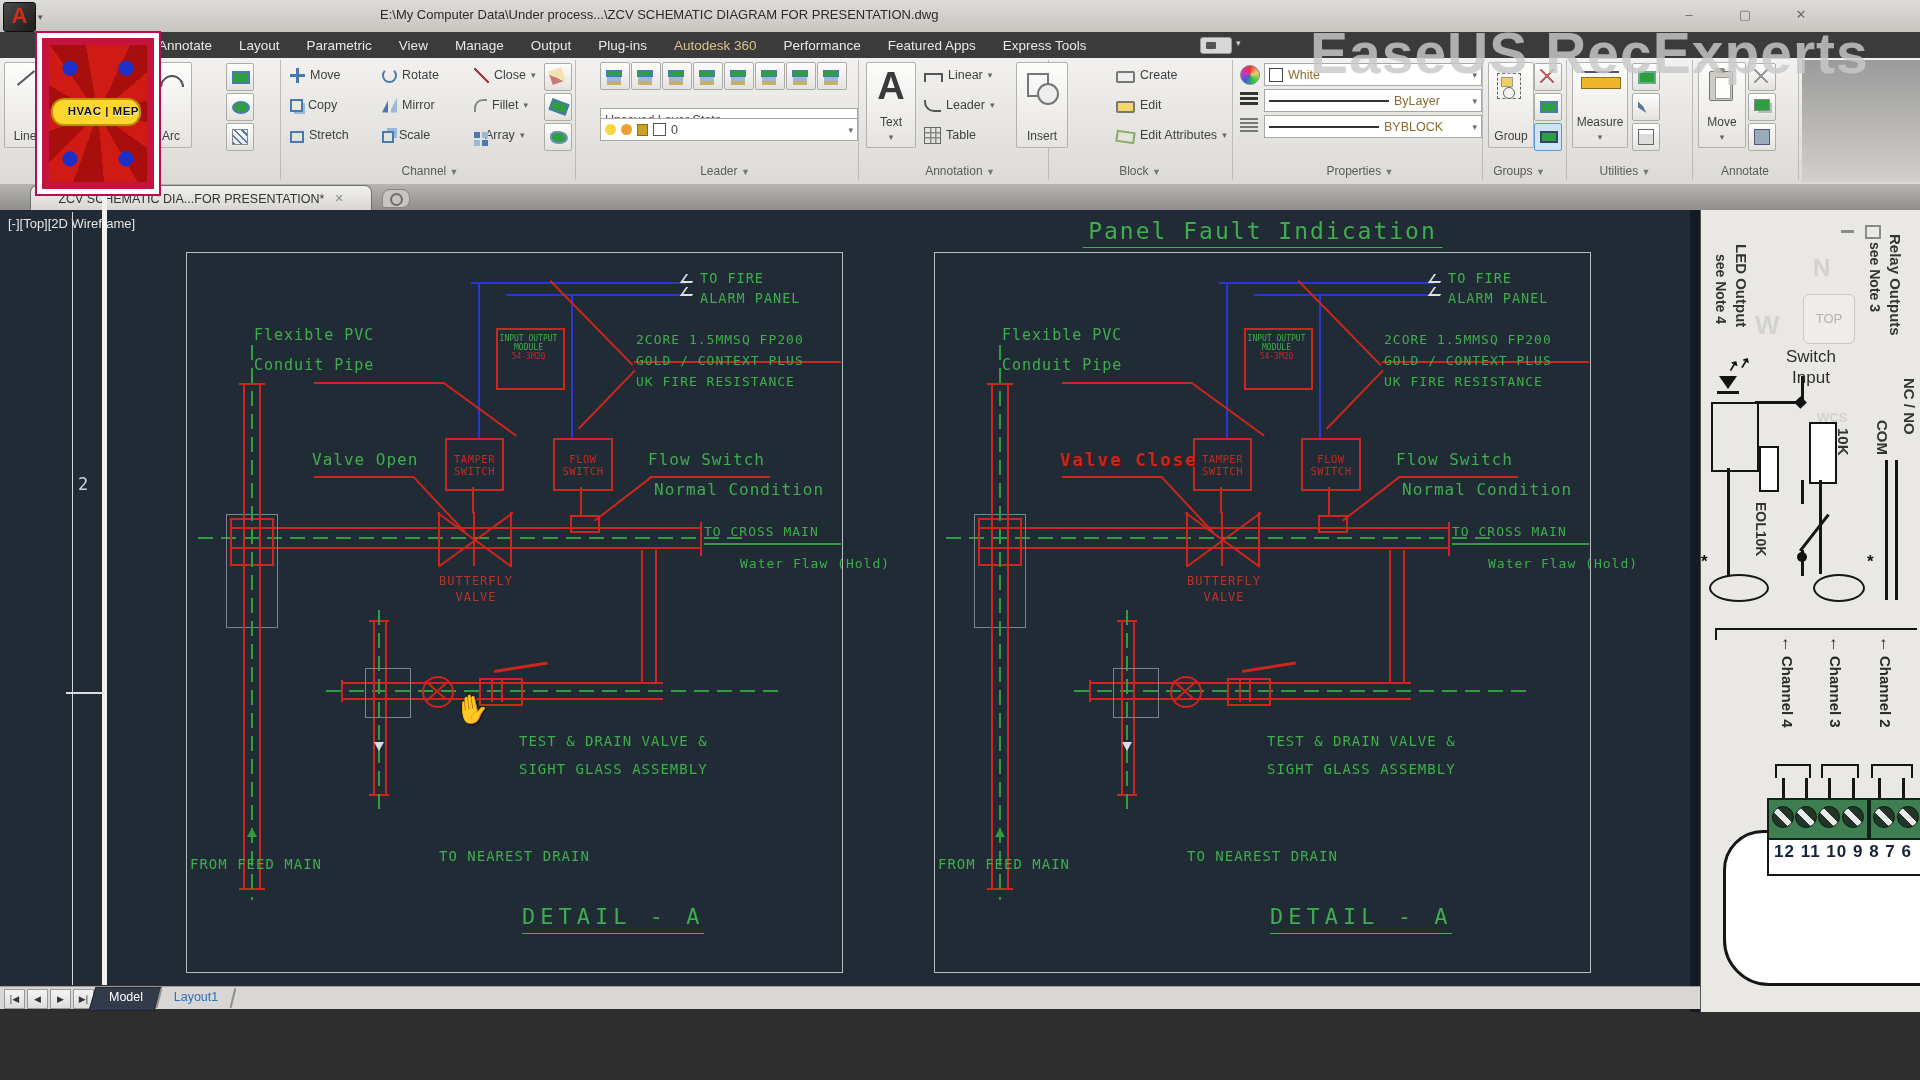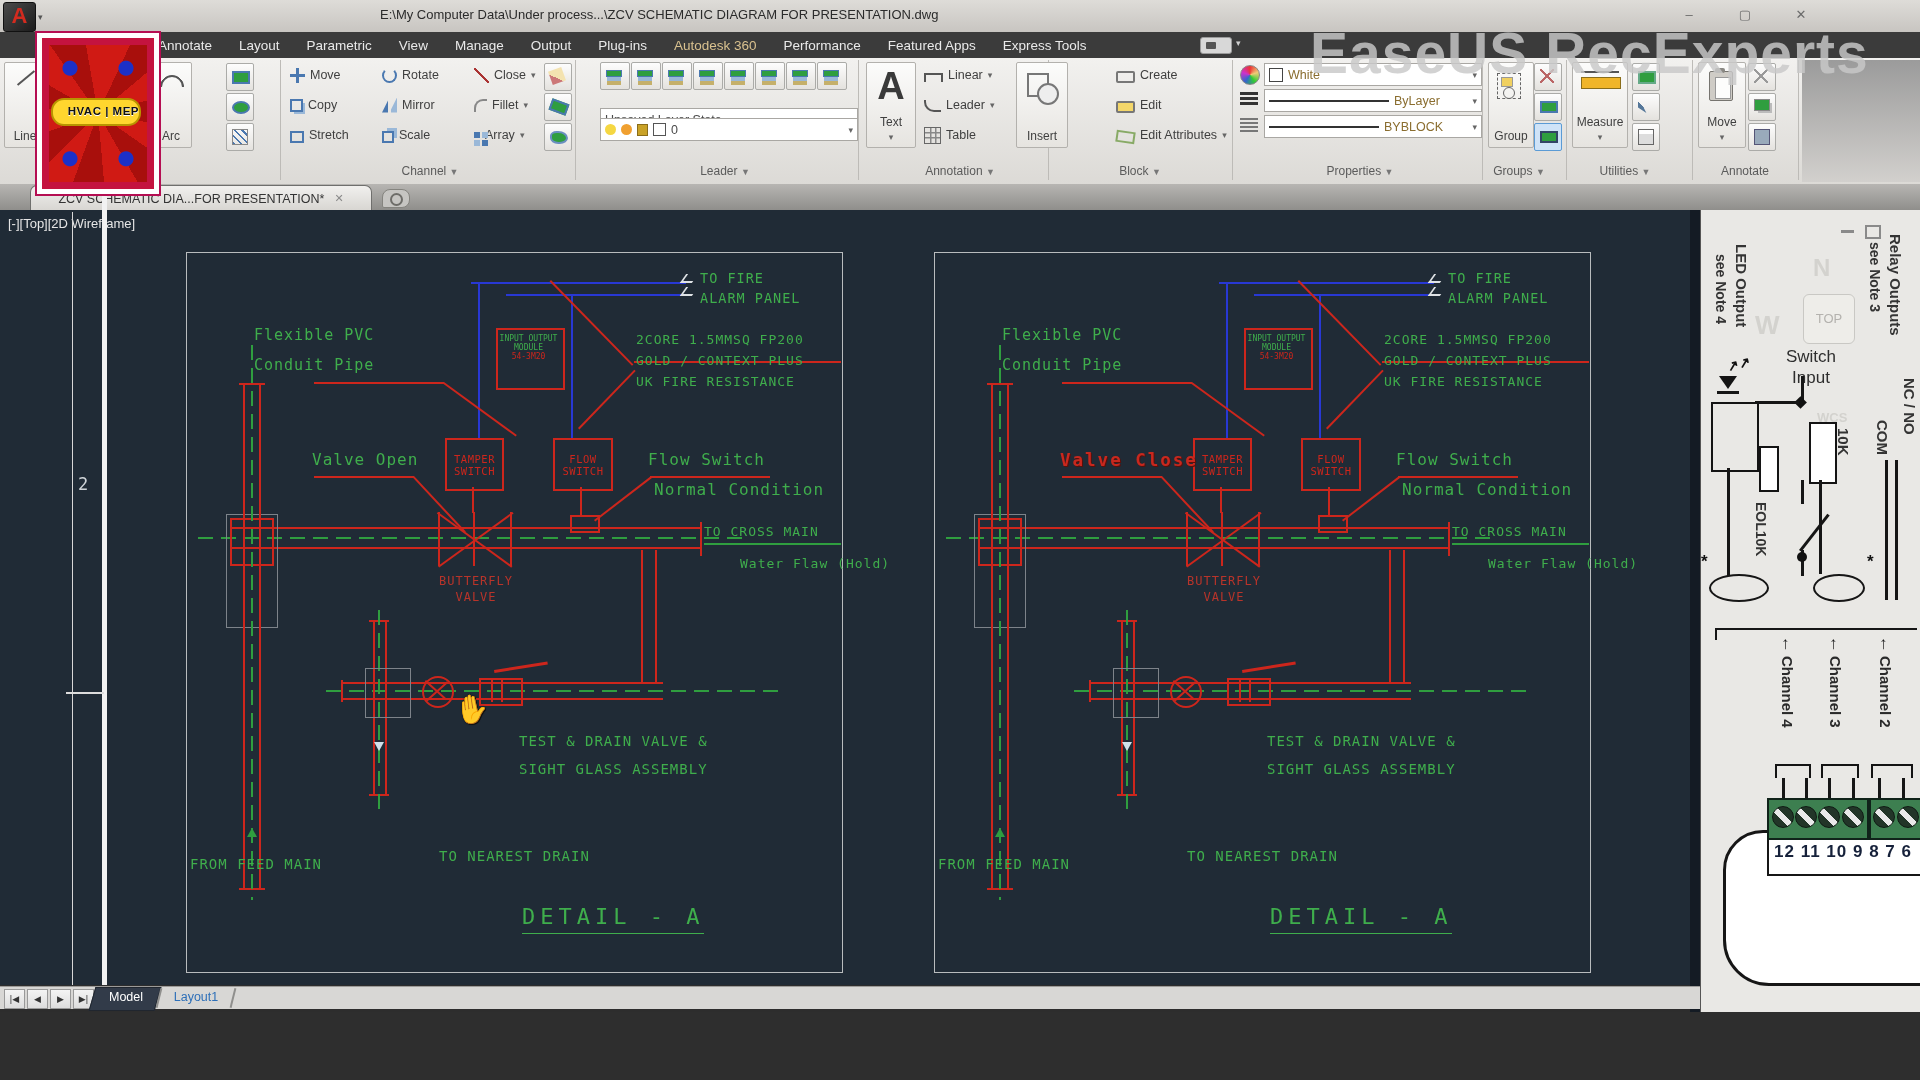--- a/index.html
+++ b/index.html
@@ -492,20 +492,21 @@
       <div class="abs acadtext" style="left:245px;top:344px;width:90px;text-align:center;font-size:12px;color:#b8342a;">BUTTERFLY</div>
       <div class="abs acadtext" style="left:245px;top:360px;width:90px;text-align:center;font-size:12px;color:#b8342a;">VALVE</div>
       <div class="abs acadtext" style="left:333px;top:503px;font-size:14px;">TEST &amp; DRAIN VALVE &amp;</div>
       <div class="abs acadtext" style="left:333px;top:531px;font-size:14px;">SIGHT GLASS ASSEMBLY</div>
       <div class="abs acadtext" style="left:4px;top:626px;font-size:14px;">FROM FEED MAIN</div>
       <div class="abs acadtext" style="left:253px;top:618px;font-size:14px;">TO NEAREST DRAIN</div>
       <div class="abs acadtext" style="left:336px;top:674px;font-size:22px;letter-spacing:5px;border-bottom:1.5px solid #3fae4c;padding-bottom:4px;">DETAIL  -  A</div>
     </div>
 
     <div class="diagram" style="left: 934px; top: 20px;">
+      <div class="diag-title acadtext">Panel Fault Indication</div>
       <div class="diag-border"></div>
       <div>
 
         <div class="hl b" style="left:285px;top:52px;width:215px;height:2px;"></div>
         <div class="hl b" style="left:320px;top:64px;width:180px;height:2px;"></div>
         <div class="vl b" style="left:292px;top:52px;width:2px;height:156px;"></div>
         <div class="vl b" style="left:385px;top:64px;width:2px;height:144px;"></div>
         <div class="hook" style="left:497px;top:44px;"></div>
         <div class="hook" style="left:497px;top:57px;"></div>
 

